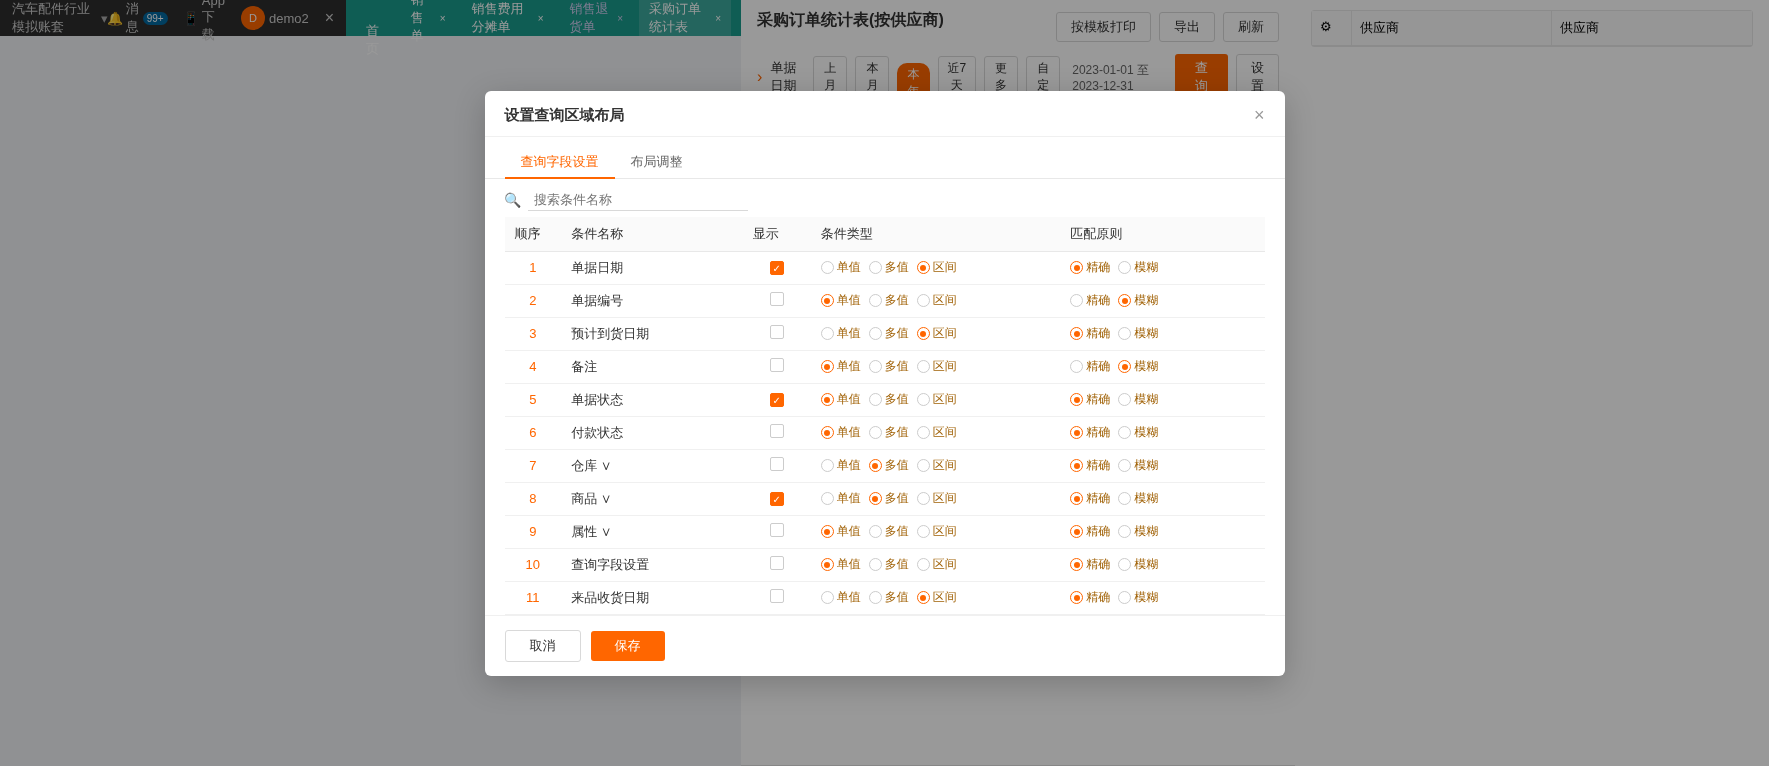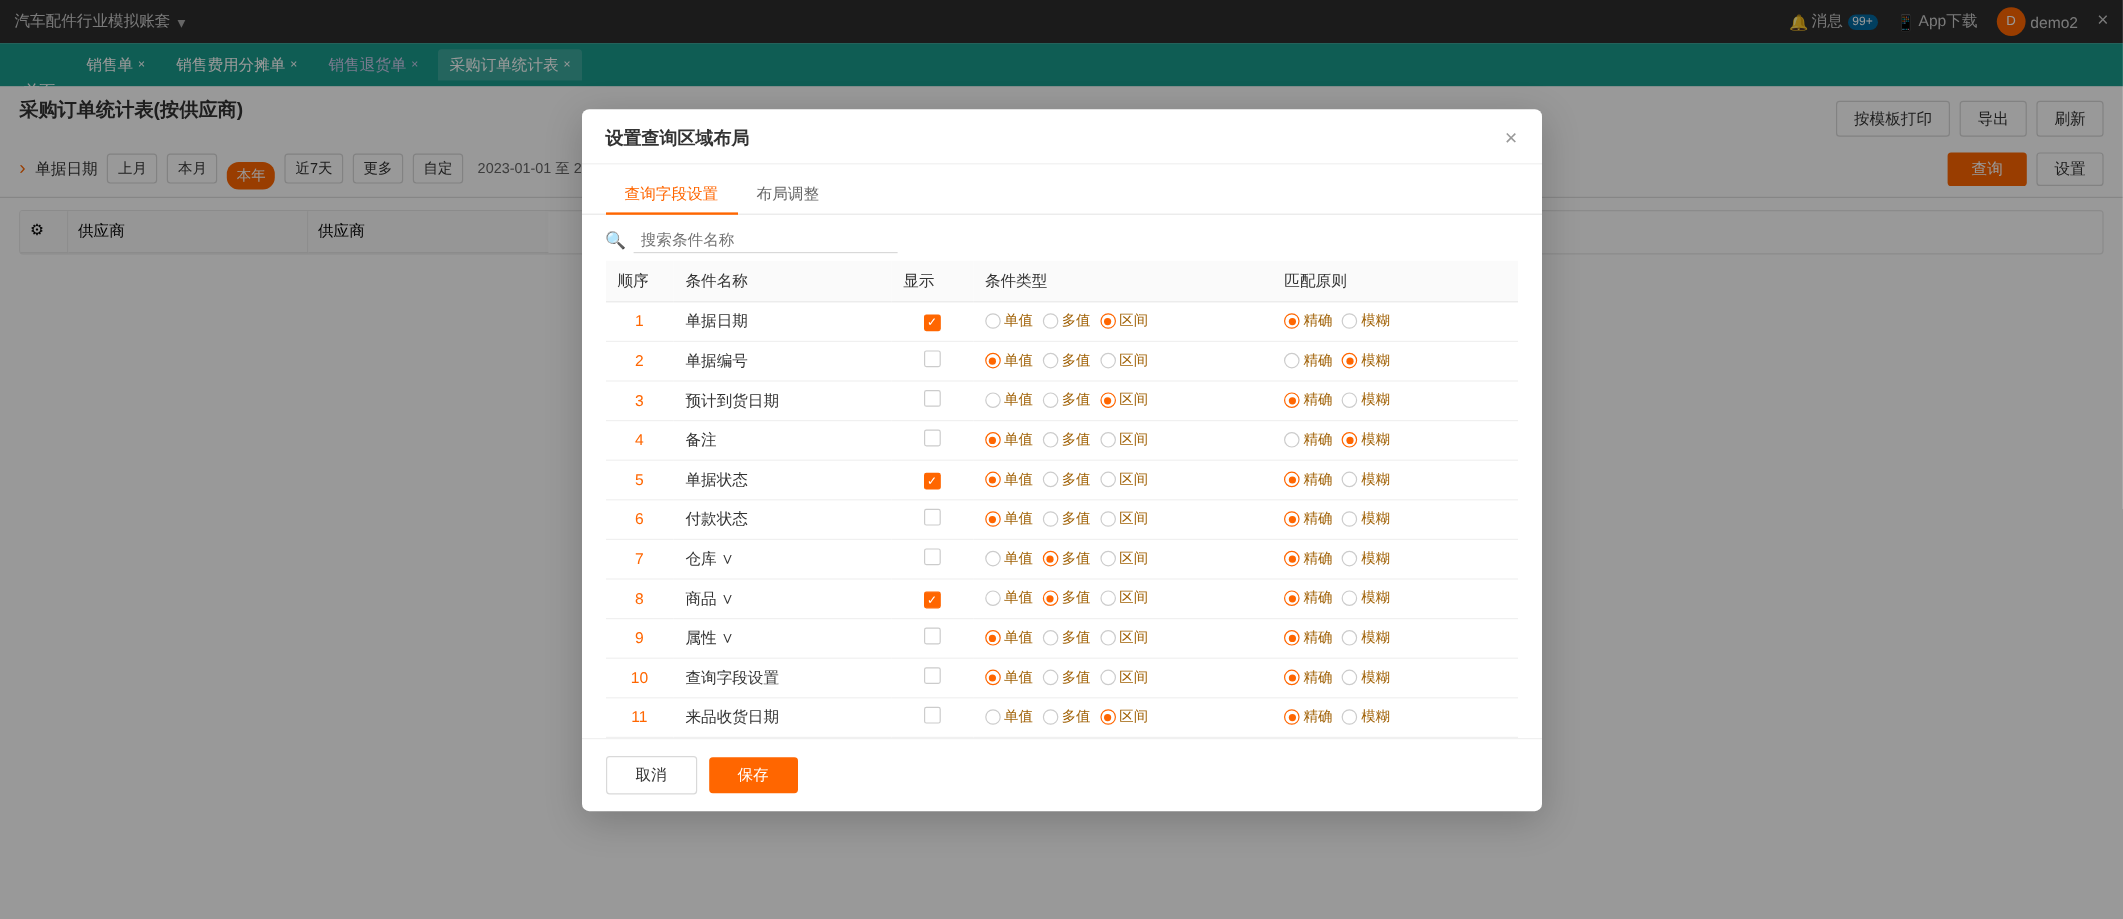--- a/index.html
+++ b/index.html
@@ -214,21 +214,20 @@
       align-items: center;
     }
 
     
     .bg-page {
       position: fixed;
       top: 0; left: 0; right: 0; bottom: 0;
       z-index: 0;
       background: #f0f2f5;
       display: flex;
-      flex-direction: column;
     }
   </style>
 </head>
 <body>
 
 <div class="bg-page">
 
   <div class="top-nav">
     <div class="top-nav-left">
       <span>汽车配件行业模拟账套</span>

